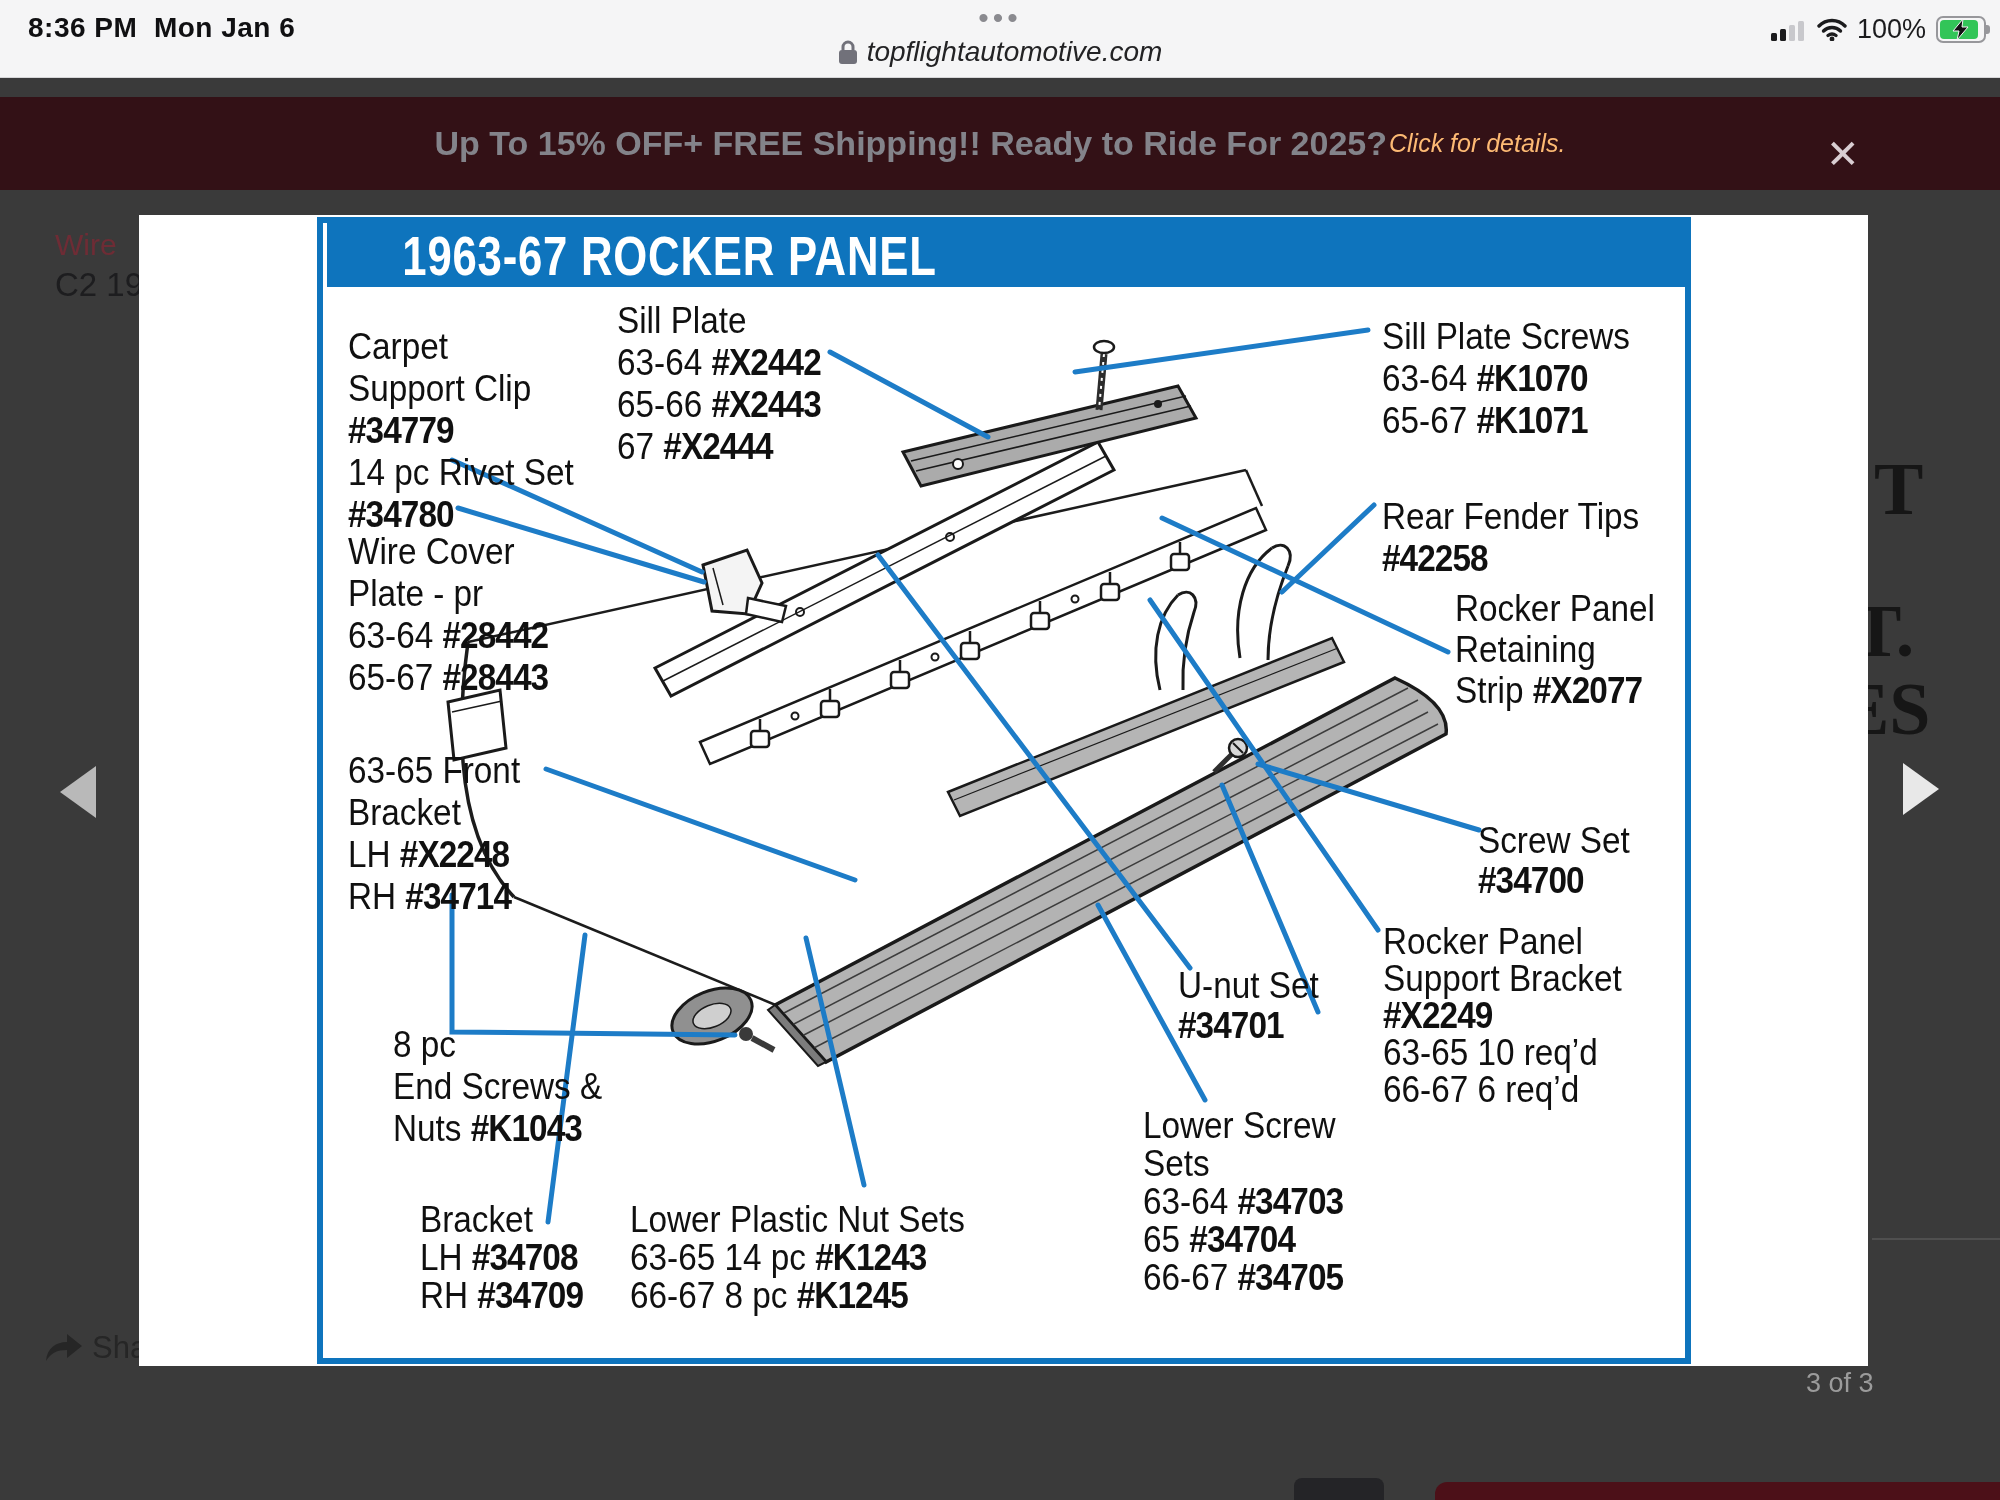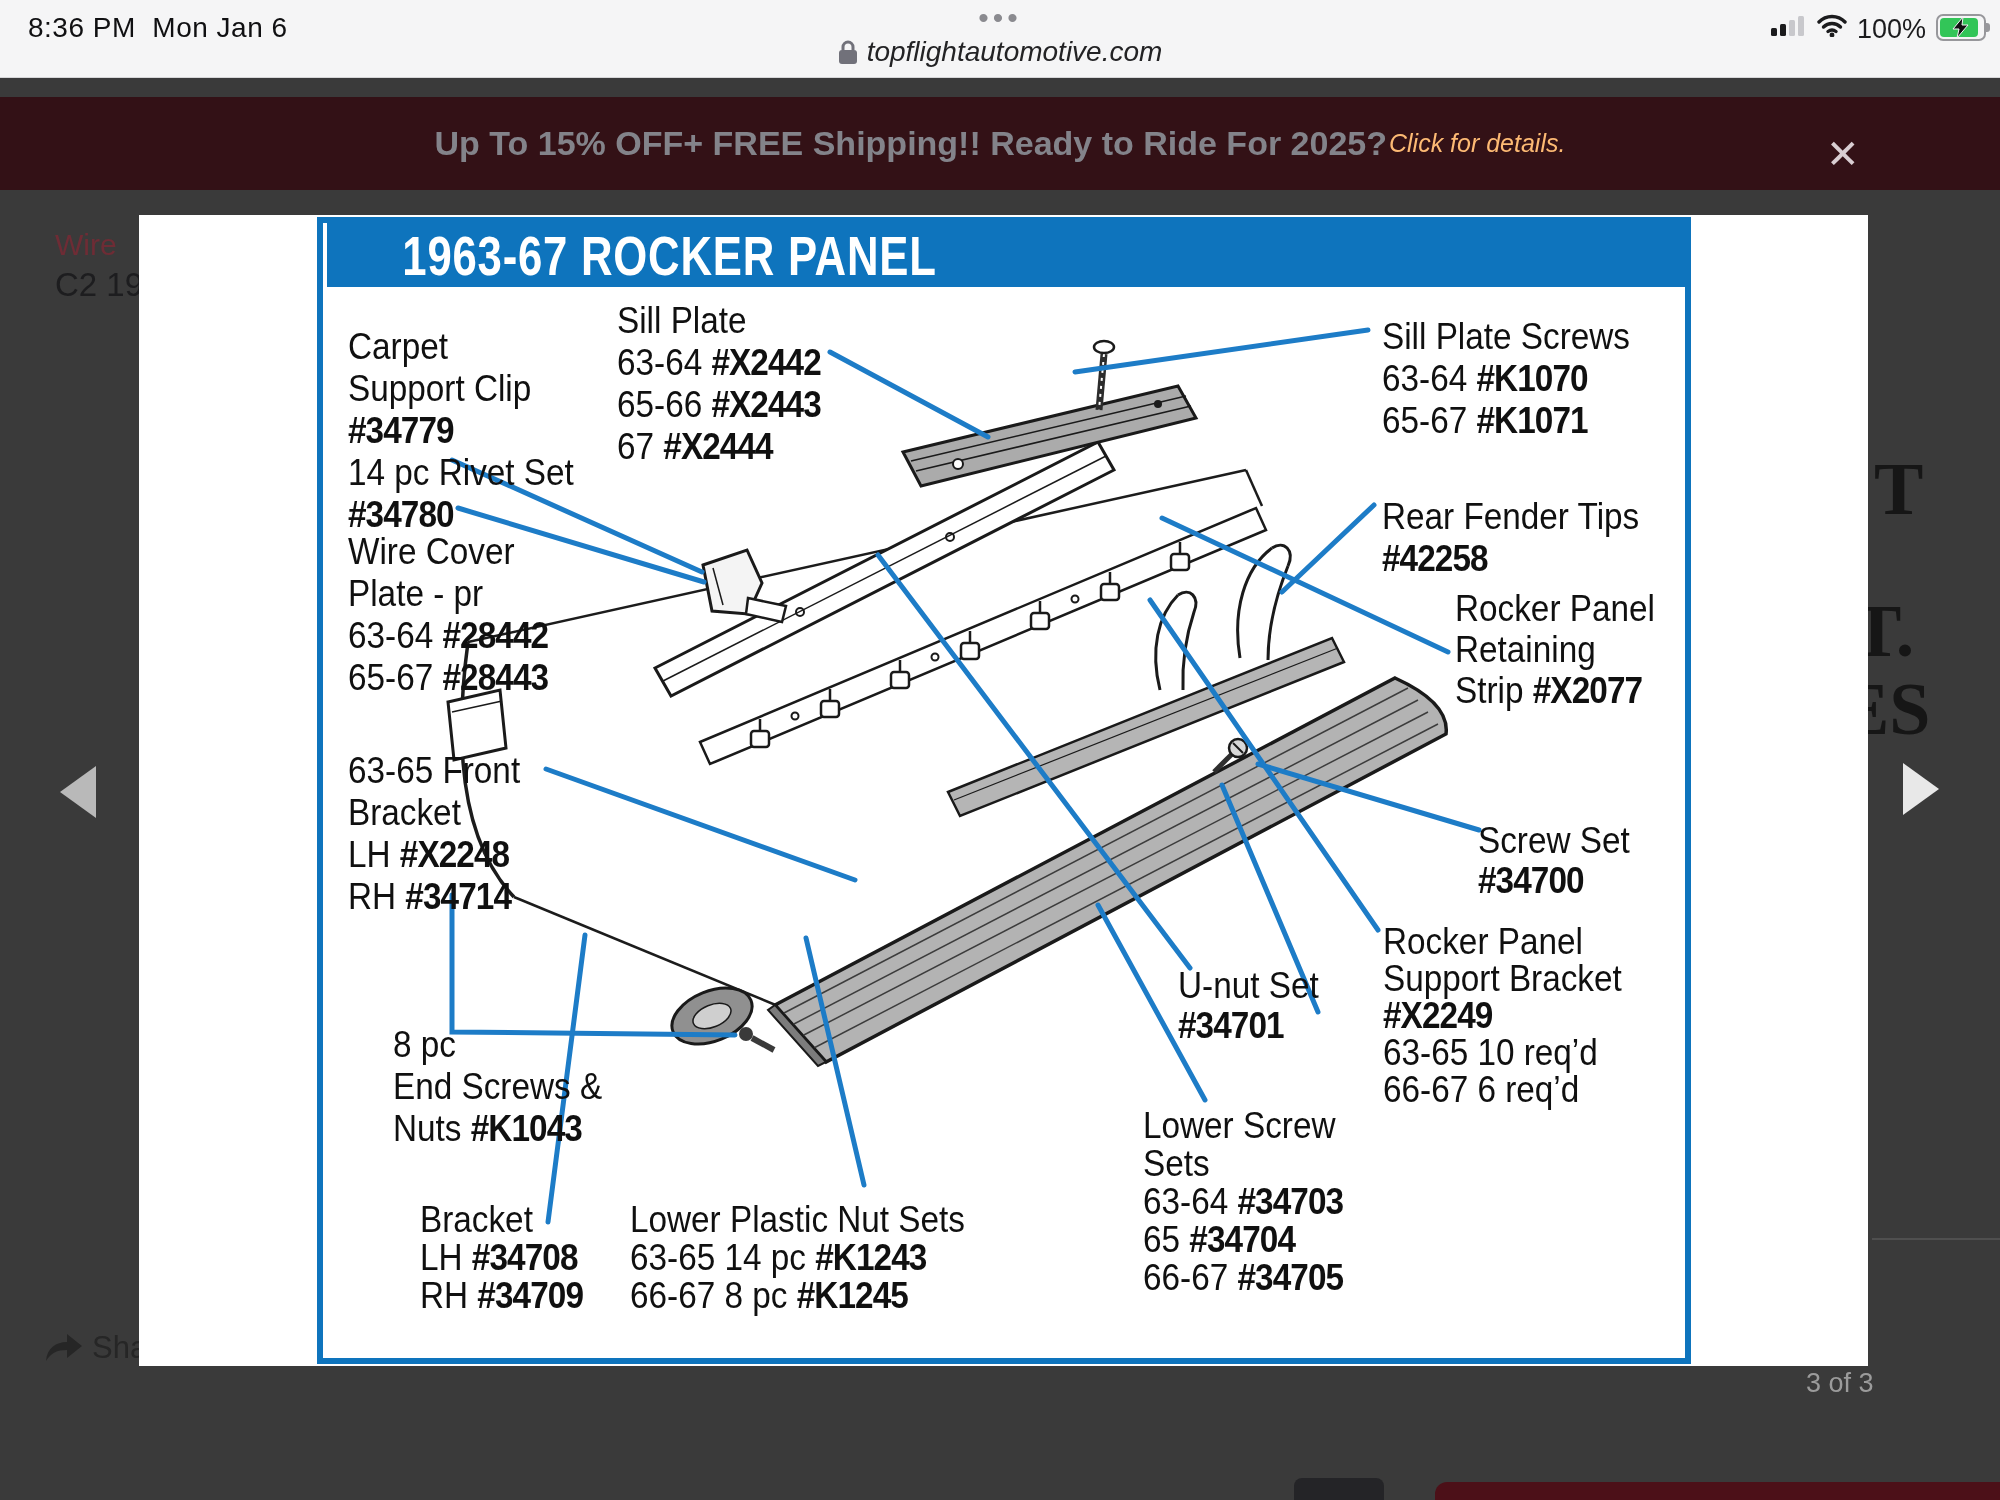--- a/index.html
+++ b/index.html
@@ -3,25 +3,25 @@
 <meta charset="utf-8">
 <style>
   html,body{margin:0;padding:0;background:#222;}
   #app{position:relative;width:2000px;height:1500px;background:#3a3a3a;overflow:hidden;
        font-family:"Liberation Sans",sans-serif;}
   .abs{position:absolute;}
 
   
   #statusbar{left:0;top:0;width:2000px;height:77px;background:#f5f5f6;z-index:30;
              border-bottom:1px solid #d6d6d8;}
-  #time{left:28px;top:12px;font-size:28px;font-weight:400;color:#101012;letter-spacing:.5px;}
+  #time{left:28px;top:12px;font-size:28px;font-weight:700;color:#101012;letter-spacing:.5px;}
   #dots{left:0;top:8px;width:2000px;text-align:center;color:#8a8a8f;font-size:30px;letter-spacing:4px;line-height:20px;}
   #urlrow{left:0;top:36px;width:2000px;display:flex;justify-content:center;align-items:center;gap:9px;font-style:italic;}
   #urltext{font-size:28px;color:#232325;}
-  #sicons{right:14px;top:14px;display:flex;gap:10px;position:absolute;}
+  #sicons{right:14px;top:14px;display:flex;align-items:center;gap:10px;position:absolute;}
   #battpct{font-size:27px;color:#1b1b1d;font-weight:500;}
   .batt{position:relative;width:46px;height:23px;border:2px solid #97979b;border-radius:7px;}
   .batt .fill{position:absolute;left:2px;top:2px;bottom:2px;width:38px;background:#32c558;border-radius:4px;}
   .batt .nub{position:absolute;right:-6px;top:7px;width:4px;height:9px;background:#97979b;border-radius:0 3px 3px 0;}
 
   
   #banner{left:0;top:97px;width:2000px;height:93px;background:#331116;z-index:1;
           display:flex;align-items:center;justify-content:center;gap:2px;}
   #bannermsg{font-size:34px;font-weight:700;color:#83838a;}
   #bannercta{font-size:25px;font-style:italic;color:#fdba74;}

